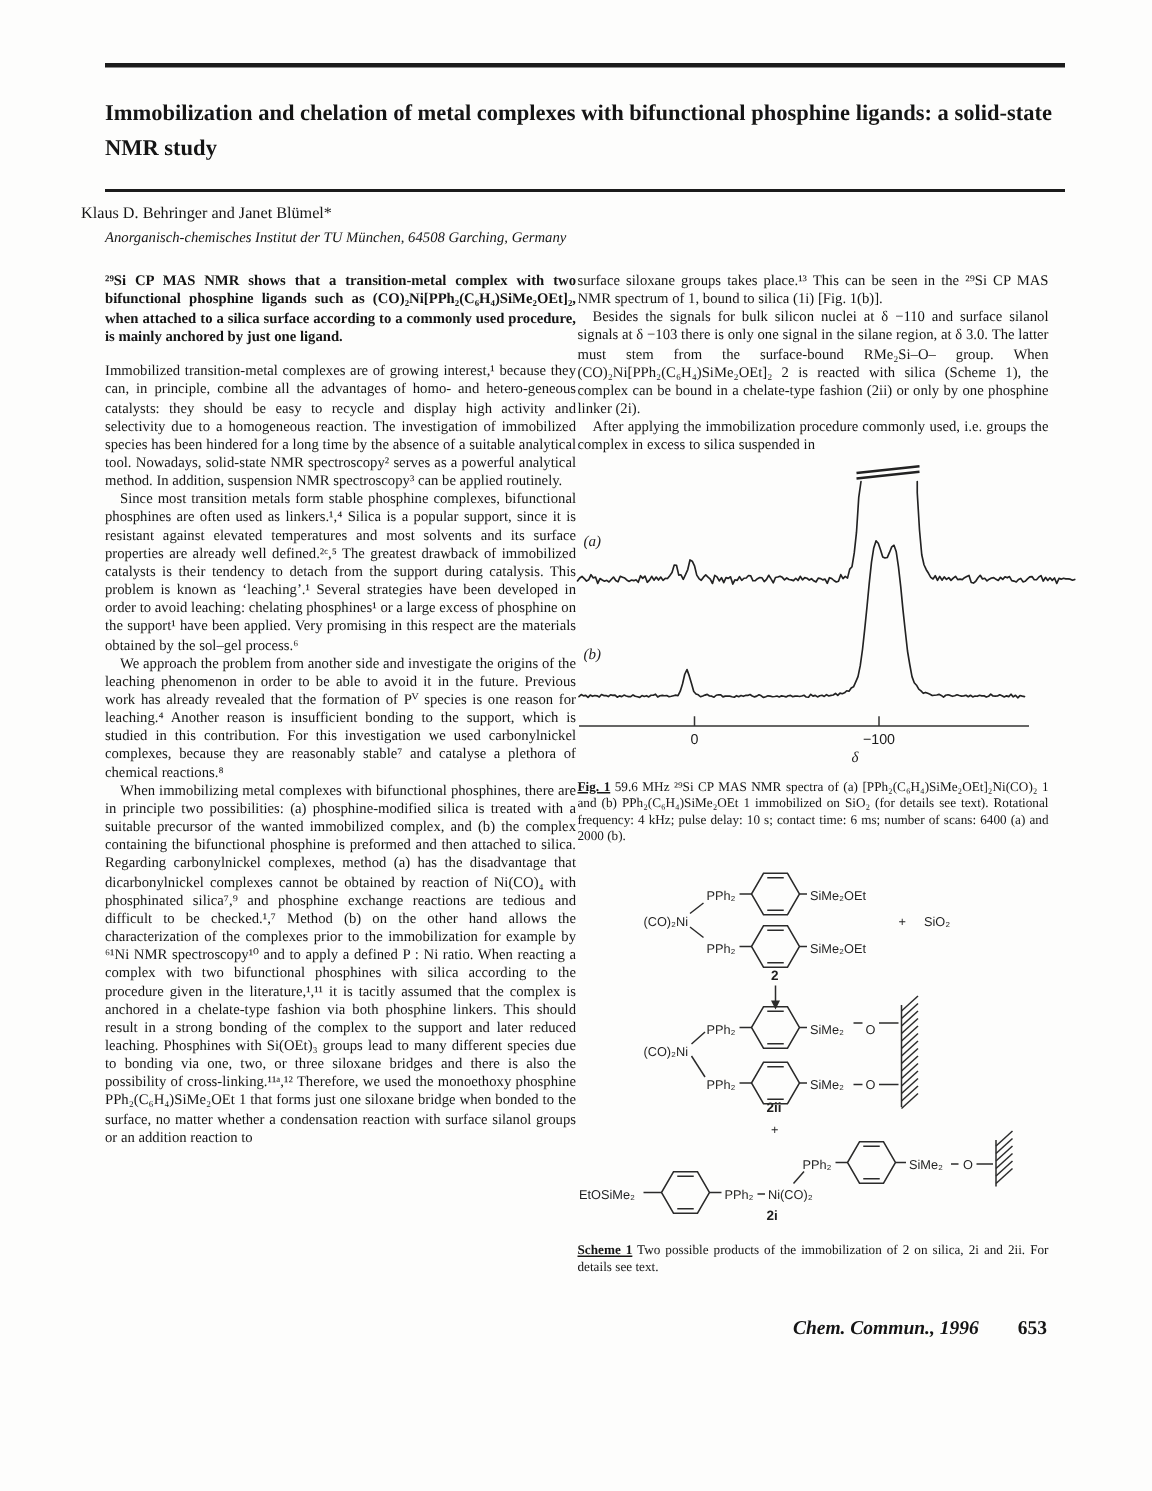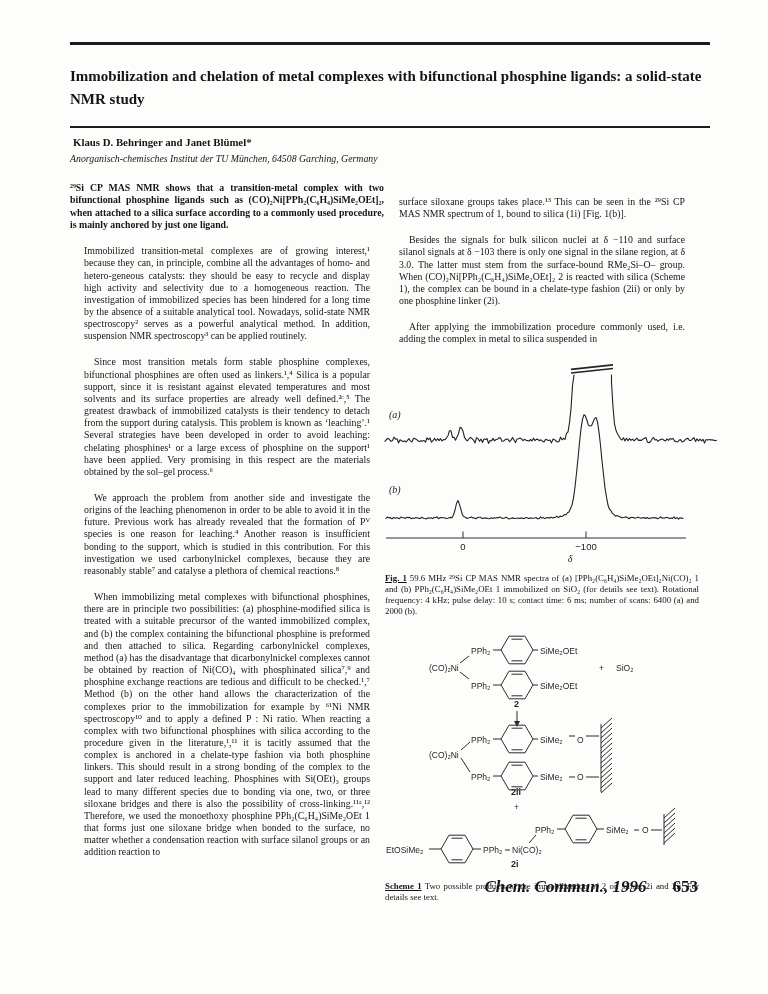--- a/index.html
+++ b/index.html
@@ -8,34 +8,34 @@
     font-family:"Liberation Serif","DejaVu Serif","DejaVu Sans",serif;
     color:#151515;overflow:hidden;
   }
   .rule{position:absolute;left:70px;width:640px;background:#1c1c1c;}
   .rule-top{top:42px;height:2.5px;}
   .rule-sub{top:126px;height:1.6px;}
   .title{
     position:absolute;top:55px;left:70px;width:640px;
     font-size:15px;font-weight:bold;line-height:22.5px;
   }
-  .authors{position:absolute;top:136px;left:73px;width:640px;font-size:10.8px;font-weight:bold;}
+  .authors{position:absolute;top:136px;left:54px;width:640px;font-size:10.8px;font-weight:normal;}
   .affiliation{position:absolute;top:153px;left:70px;width:640px;font-size:9.8px;font-style:italic;}
   .columns{position:absolute;top:182px;left:70px;width:640px;display:flex;gap:1px;}
   .col{width:314px;font-size:9.8px;line-height:12.15px;text-align:justify;}
   .abstract{font-weight:bold;line-height:12.3px;margin:0 0 11px 0;}
-  .para{margin:14px;}
+  .para{margin:0;}
   .para + .para{text-indent:10px;}
   .figure-wrap{margin-top:2px;margin-left:-2px;}
   .figure-wrap svg{display:block;overflow:visible;}
   .fig-caption{font-size:8.8px;line-height:11.3px;text-align:justify;margin-top:7px;}
   .cap-bold{font-weight:bold;text-decoration:underline;}
   .scheme-wrap{margin-top:6px;margin-left:-2px;}
   .scheme-caption{font-size:8.8px;line-height:11.3px;text-align:justify;margin-top:3px;}
-  .footer{position:absolute;top:877px;right:70px;font-size:17px;font-weight:bold;}
+  .footer{position:absolute;top:877px;right:70px;font-size:13px;font-weight:bold;}
   .footer .journal{font-style:italic;}
   .footer .pageno{margin-left:26px;}
   svg .trace{fill:none;stroke:#222;stroke-width:1.1;stroke-linejoin:round;stroke-linecap:round;}
   svg .axis{stroke:#333;stroke-width:1;}
   svg .bond{stroke:#2b2b2b;stroke-width:1;}
   svg .ringline{stroke:#2b2b2b;stroke-width:1;fill:none;}
   svg .svg-serif{font-family:"Liberation Serif","DejaVu Serif",serif;}
   svg .panel-label{font-size:10px;font-style:italic;fill:#1a1a1a;}
   svg .tick-label{font-family:"Liberation Sans","DejaVu Sans",sans-serif;font-size:9.5px;fill:#1a1a1a;}
   svg .delta-label{font-size:10px;font-style:italic;fill:#1a1a1a;}
@@ -57,21 +57,21 @@
       <p class="abstract">²⁹Si CP MAS NMR shows that a transition-metal complex with two bifunctional phosphine ligands such as (CO)₂Ni[PPh₂(C₆H₄)SiMe₂OEt]₂, when attached to a silica surface according to a commonly used procedure, is mainly anchored by just one ligand.</p>
       <p class="para">Immobilized transition-metal complexes are of growing interest,¹ because they can, in principle, combine all the advantages of homo- and hetero-geneous catalysts: they should be easy to recycle and display high activity and selectivity due to a homogeneous reaction. The investigation of immobilized species has been hindered for a long time by the absence of a suitable analytical tool. Nowadays, solid-state NMR spectroscopy² serves as a powerful analytical method. In addition, suspension NMR spectroscopy³ can be applied routinely.</p>
       <p class="para">Since most transition metals form stable phosphine complexes, bifunctional phosphines are often used as linkers.¹,⁴ Silica is a popular support, since it is resistant against elevated temperatures and most solvents and its surface properties are already well defined.²ᶜ,⁵ The greatest drawback of immobilized catalysts is their tendency to detach from the support during catalysis. This problem is known as ‘leaching’.¹ Several strategies have been developed in order to avoid leaching: chelating phosphines¹ or a large excess of phosphine on the support¹ have been applied. Very promising in this respect are the materials obtained by the sol–gel process.⁶</p>
       <p class="para">We approach the problem from another side and investigate the origins of the leaching phenomenon in order to be able to avoid it in the future. Previous work has already revealed that the formation of Pⱽ species is one reason for leaching.⁴ Another reason is insufficient bonding to the support, which is studied in this contribution. For this investigation we used carbonylnickel complexes, because they are reasonably stable⁷ and catalyse a plethora of chemical reactions.⁸</p>
       <p class="para">When immobilizing metal complexes with bifunctional phosphines, there are in principle two possibilities: (a) phosphine-modified silica is treated with a suitable precursor of the wanted immobilized complex, and (b) the complex containing the bifunctional phosphine is preformed and then attached to silica. Regarding carbonylnickel complexes, method (a) has the disadvantage that dicarbonylnickel complexes cannot be obtained by reaction of Ni(CO)₄ with phosphinated silica⁷,⁹ and phosphine exchange reactions are tedious and difficult to be checked.¹,⁷ Method (b) on the other hand allows the characterization of the complexes prior to the immobilization for example by ⁶¹Ni NMR spectroscopy¹⁰ and to apply a defined P : Ni ratio. When reacting a complex with two bifunctional phosphines with silica according to the procedure given in the literature,¹,¹¹ it is tacitly assumed that the complex is anchored in a chelate-type fashion via both phosphine linkers. This should result in a strong bonding of the complex to the support and later reduced leaching. Phosphines with Si(OEt)₃ groups lead to many different species due to bonding via one, two, or three siloxane bridges and there is also the possibility of cross-linking.¹¹ᵃ,¹² Therefore, we used the monoethoxy phosphine PPh₂(C₆H₄)SiMe₂OEt 1 that forms just one siloxane bridge when bonded to the surface, no matter whether a condensation reaction with surface silanol groups or an addition reaction to</p>
     </div>
 
     <div class="col">
       <p class="para">surface siloxane groups takes place.¹³ This can be seen in the ²⁹Si CP MAS NMR spectrum of 1, bound to silica (1i) [Fig. 1(b)].</p>
       <p class="para">Besides the signals for bulk silicon nuclei at δ −110 and surface silanol signals at δ −103 there is only one signal in the silane region, at δ 3.0. The latter must stem from the surface-bound RMe₂Si–O– group. When (CO)₂Ni[PPh₂(C₆H₄)SiMe₂OEt]₂ 2 is reacted with silica (Scheme 1), the complex can be bound in a chelate-type fashion (2ii) or only by one phosphine linker (2i).</p>
-      <p class="para">After applying the immobilization procedure commonly used, i.e. adding the complex in metal to silica suspended in</p>
+      <p class="para">After applying the immobilization procedure commonly used, i.e. groups the complex in excess to silica suspended in</p>
 
       <div class="figure-wrap">
         <svg id="nmr-svg" width="335" height="206" viewBox="0 0 335 206">
           <line x1="188" y1="13" x2="230" y2="8.5" stroke="#222" stroke-width="1.7"></line>
           <line x1="188" y1="9.3" x2="230" y2="4.8" stroke="#222" stroke-width="1.7"></line>
           <text class="svg-serif panel-label" x="6" y="58">(a)</text>
           <text class="svg-serif panel-label" x="6" y="133">(b)</text>
           <line class="axis" x1="3" y1="178" x2="303" y2="178"></line>
           <line class="axis" x1="80" y1="171.5" x2="80" y2="178"></line>
           <line class="axis" x1="203" y1="171.5" x2="203" y2="178"></line>

